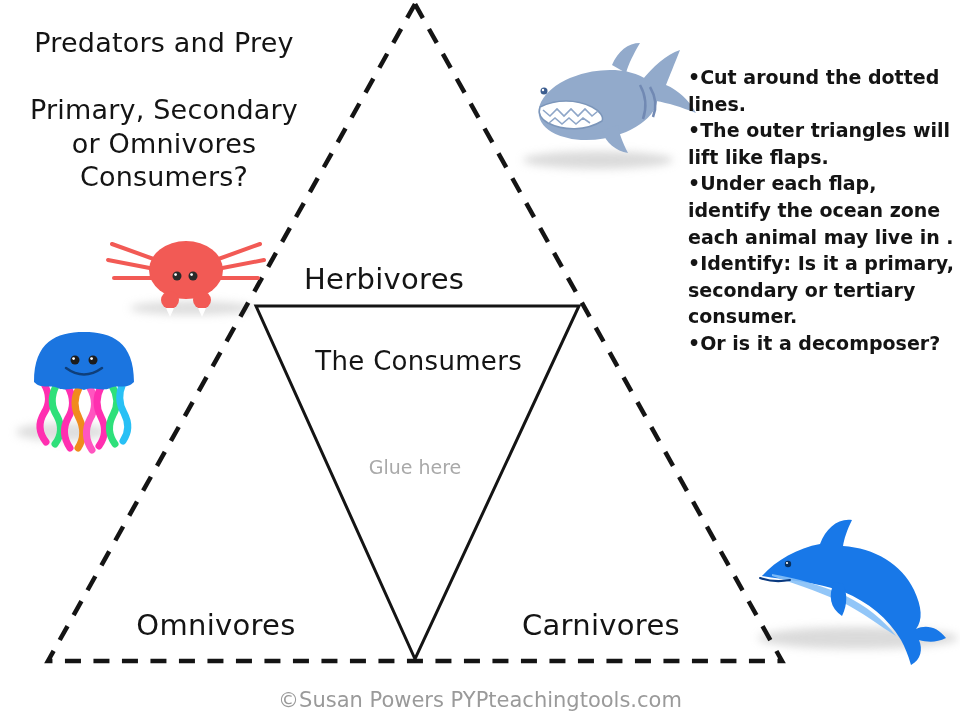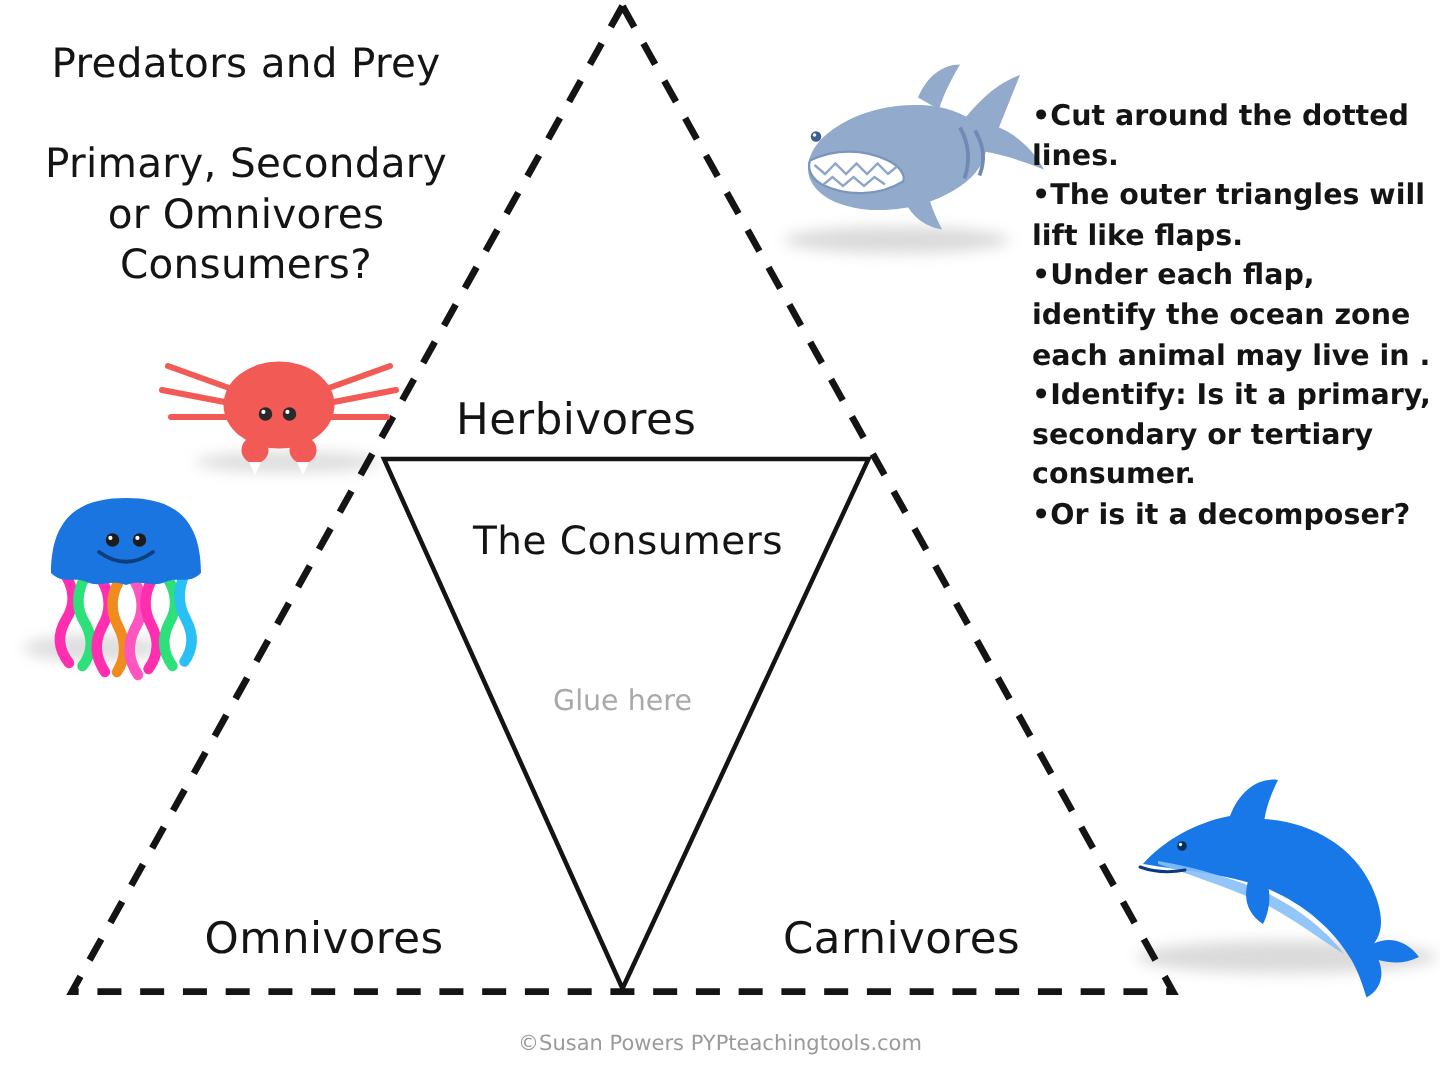--- a/index.html
+++ b/index.html
@@ -19,21 +19,21 @@
   .instructions ul{list-style:none;margin:0;padding:0;font-size:19px;line-height:1.4;}
   .label{font-size:29px;white-space:nowrap;letter-spacing:.3px;}
   .lbl-herbivores{left:304px;top:262px;width:200px;text-align:left;}
   .lbl-omnivores{left:110px;top:608px;width:212px;text-align:center;}
   .lbl-carnivores{left:466px;top:608px;width:214px;text-align:right;}
   .consumers-title{
     left:308px;top:346px;width:214px;text-align:right;
     font-size:26px;line-height:1.22;letter-spacing:.3px;
   }
   .glue-note{left:308px;top:424px;width:214px;text-align:center;font-size:19px;color:#a9a9a9;margin-top:32px;}
-  .footer{left:0;top:688px;width:960px;text-align:center;font-size:14px;color:#9a9a9a;}
+  .footer{left:0;top:688px;width:960px;text-align:center;font-size:21px;color:#9a9a9a;}
 </style>
 </head>
 <body>
 
 <svg class="scene" viewBox="0 0 960 720" aria-hidden="true">
   <defs>
     <filter id="blur" x="-60%" y="-60%" width="220%" height="220%">
       <feGaussianBlur stdDeviation="4.5"></feGaussianBlur>
     </filter>
   </defs>

